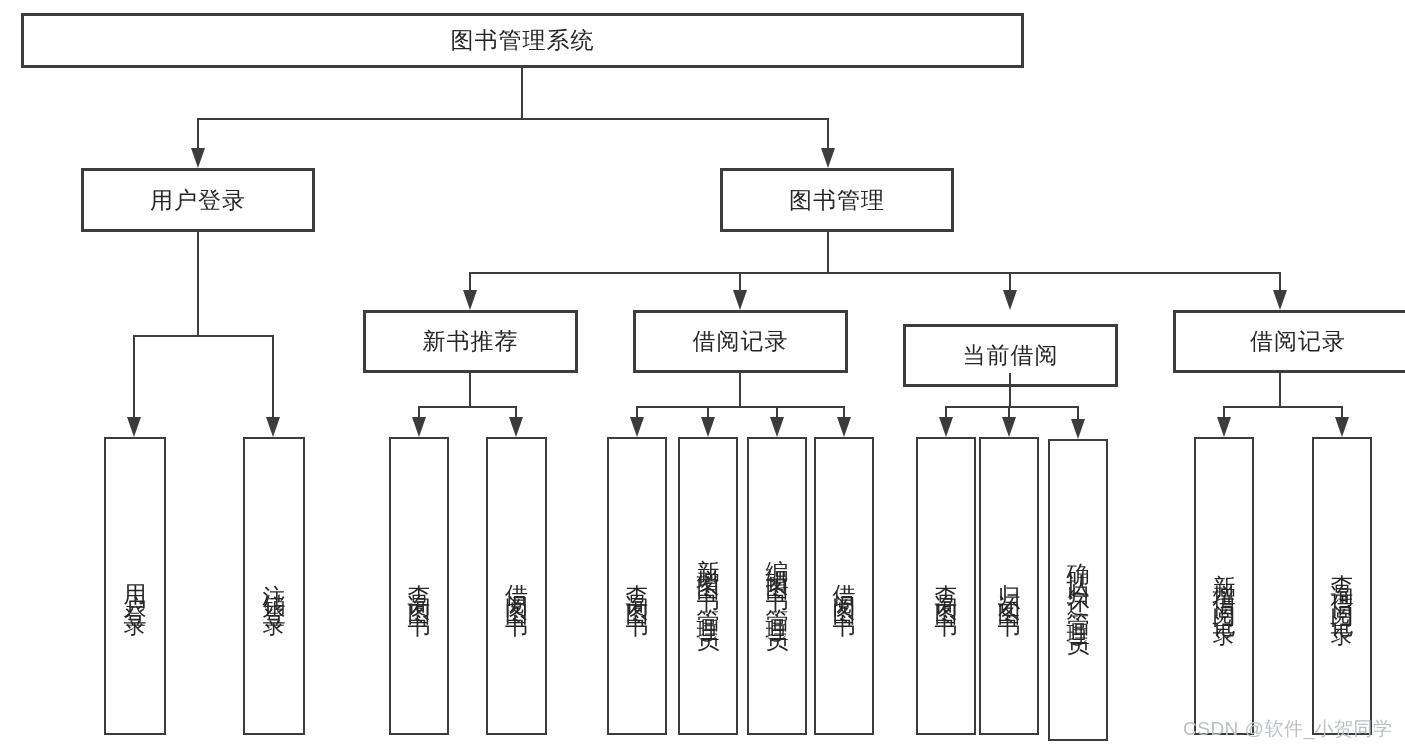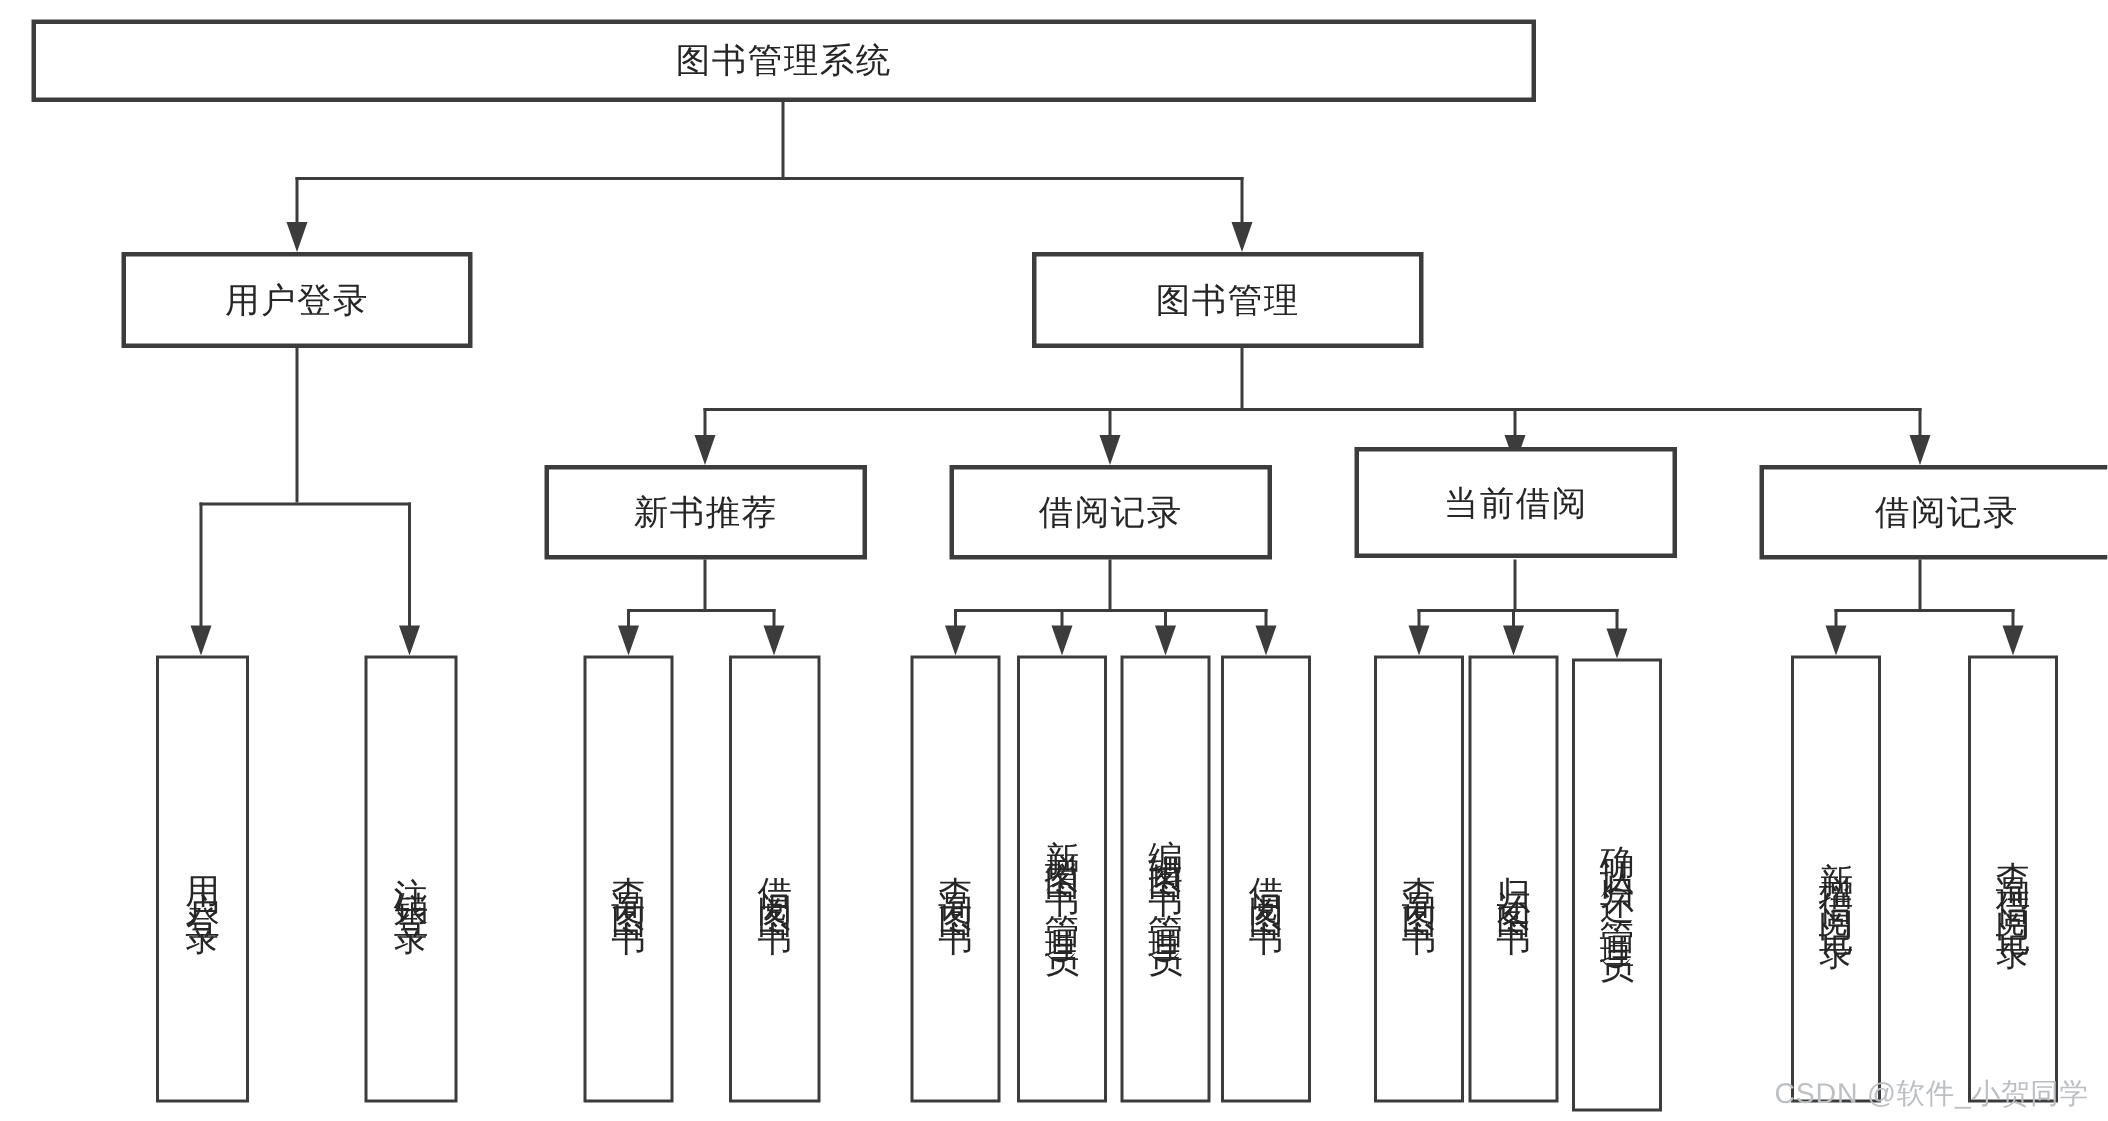--- a/index.html
+++ b/index.html
@@ -67,21 +67,21 @@
   <div class="line" style="left:521px;top:68px;width:2px;height:50px"></div>
   <div class="line" style="left:197px;top:118px;width:632px;height:2px"></div>
   <div class="line" style="left:197px;top:118px;width:2px;height:32px"></div>
   <div class="line" style="left:827px;top:118px;width:2px;height:32px"></div>
   <div class="arrow" style="left:191px;top:148px"></div>
   <div class="arrow" style="left:821px;top:148px"></div>
 
   <div class="box" style="left:81px;top:168px;width:234px;height:64px">
     <span>用户登录</span>
   </div>
-  <div class="box" style="left:688px;top:168px;width:261px;height:64px">
+  <div class="box" style="left:720px;top:168px;width:234px;height:64px">
     <span>图书管理</span>
   </div>
 
   <div class="line" style="left:197px;top:232px;width:2px;height:103px"></div>
   <div class="line" style="left:133px;top:335px;width:141px;height:2px"></div>
   <div class="line" style="left:133px;top:335px;width:2px;height:84px"></div>
   <div class="line" style="left:272px;top:335px;width:2px;height:84px"></div>
   <div class="arrow" style="left:127px;top:417px"></div>
   <div class="arrow" style="left:266px;top:417px"></div>
 
@@ -95,21 +95,21 @@
   <div class="arrow" style="left:733px;top:290px"></div>
   <div class="arrow" style="left:1003px;top:290px"></div>
   <div class="arrow" style="left:1273px;top:290px"></div>
 
   <div class="box" style="left:363px;top:310px;width:215px;height:63px">
     <span>新书推荐</span>
   </div>
   <div class="box" style="left:633px;top:310px;width:215px;height:63px">
     <span>借阅记录</span>
   </div>
-  <div class="box" style="left:903px;top:298px;width:215px;height:74px">
+  <div class="box" style="left:903px;top:324px;width:215px;height:63px">
     <span>当前借阅</span>
   </div>
   <div class="box" style="left:1173px;top:310px;width:250px;height:63px">
     <span>借阅记录</span>
   </div>
 
   <div class="line" style="left:469px;top:373px;width:2px;height:33px"></div>
   <div class="line" style="left:418px;top:406px;width:99px;height:2px"></div>
   <div class="line" style="left:418px;top:406px;width:2px;height:14px"></div>
   <div class="line" style="left:515px;top:406px;width:2px;height:14px"></div>

